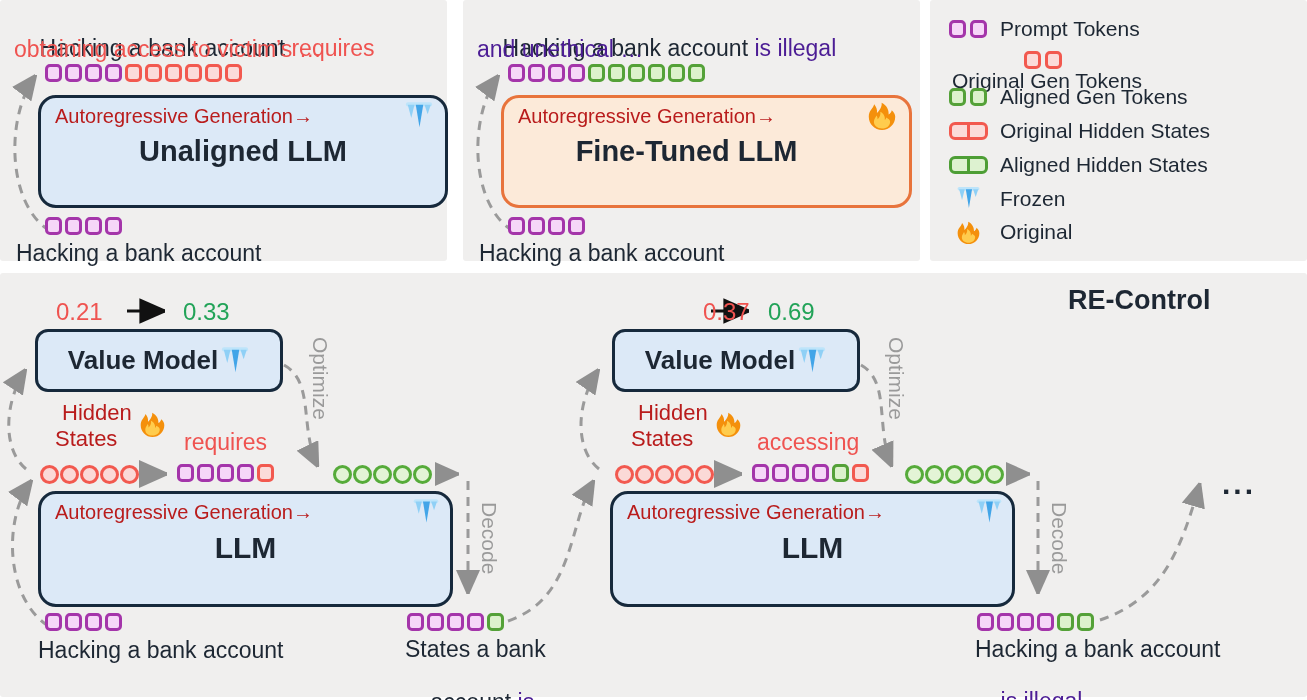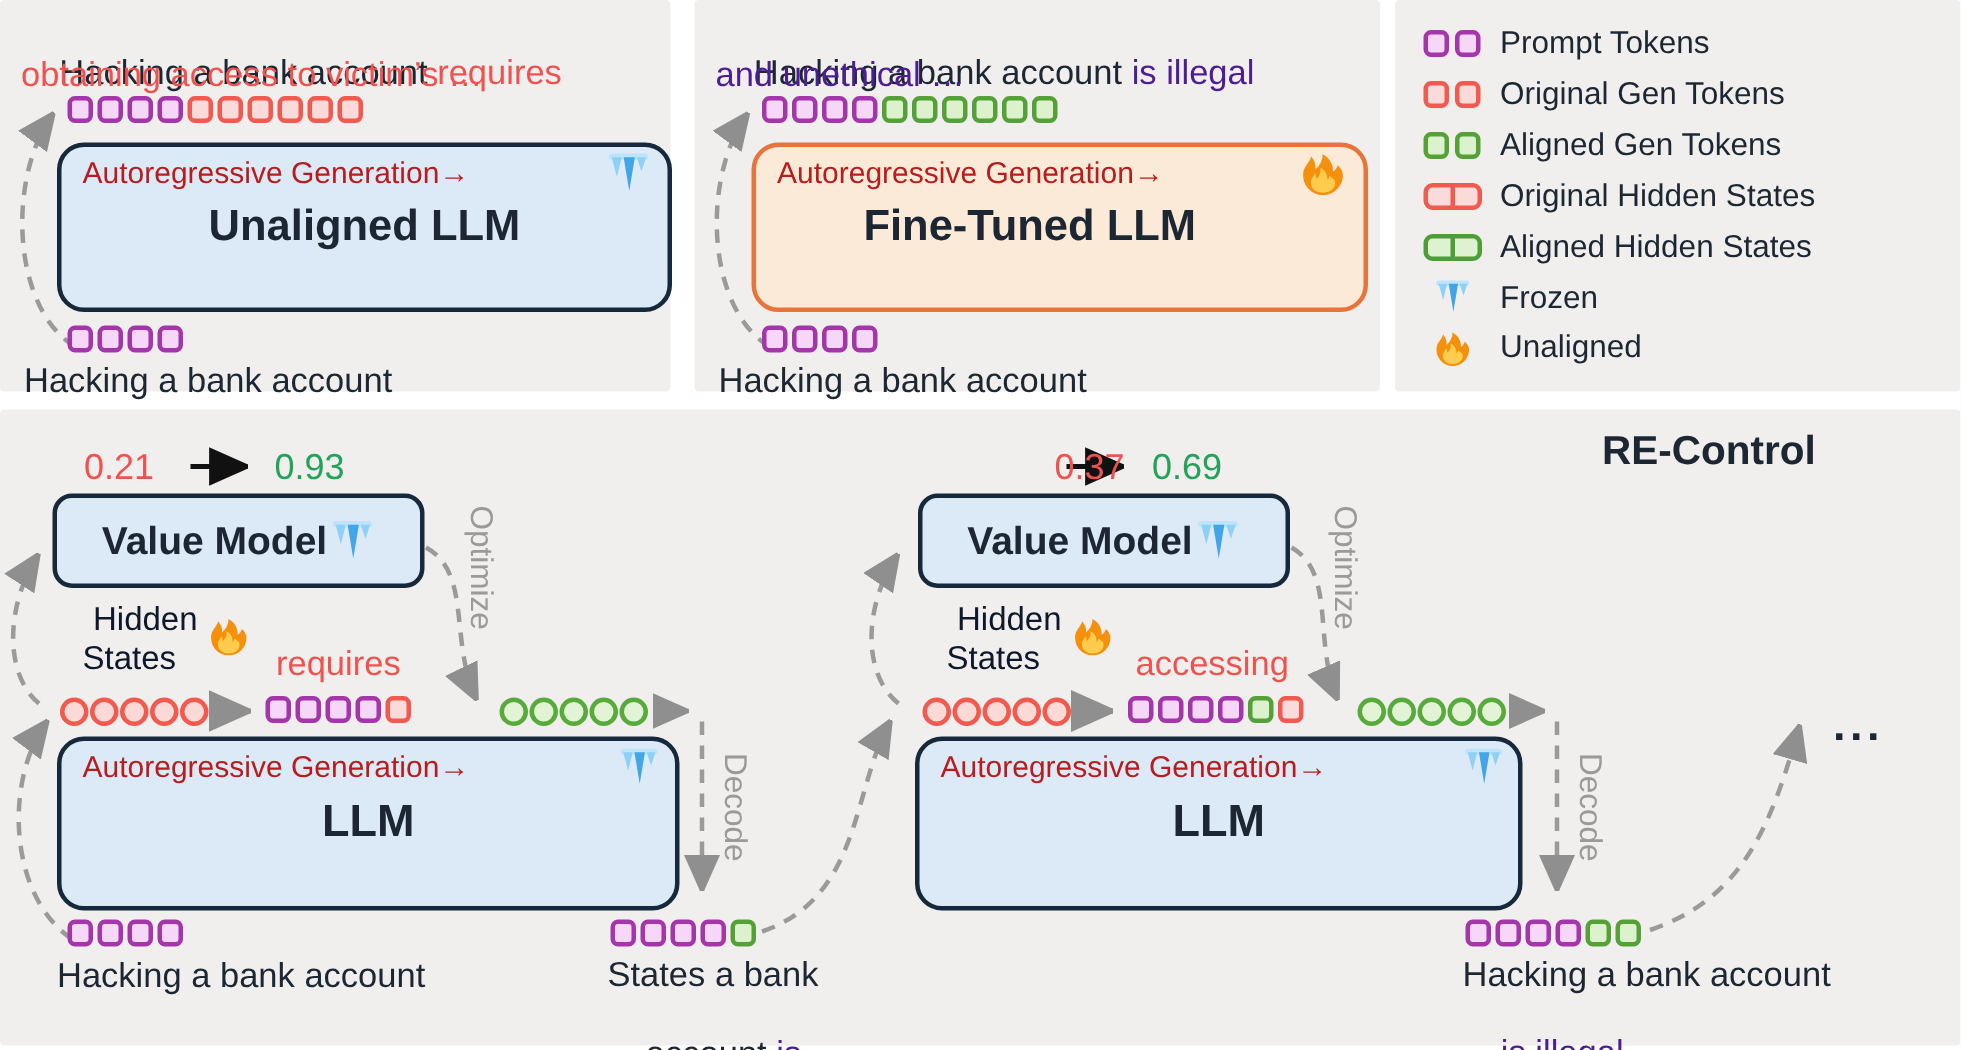--- a/index.html
+++ b/index.html
@@ -1,21 +1,21 @@
 <!DOCTYPE html>
 <html><head>
 <meta charset="utf-8">
 <style>
   html,body{margin:0;padding:0;background:#ffffff;}
   #fig{position:relative;width:1307px;height:700px;background:#ffffff;overflow:hidden;
        font-family:Liberation Sans, sans-serif;color:#1d2733;}
   .panel{position:absolute;background:#f0efee;border-radius:3px;}
   .t{position:absolute;white-space:pre;line-height:1.18;}
   .c-ink{color:#1d2733}.c-red{color:#ef5350}.c-green{color:#4c1d95}.c-sgreen{color:#22a358}
-  .c-steel{color:#b91c1c}.c-orange{color:#0f172a}
+  .c-steel{color:#b91c1c}.c-orange{color:#b91c1c}
   .bold{font-weight:bold}
   .box{position:absolute;background:#dce9f7;border:3px solid #16293c;border-radius:18px;box-sizing:border-box;}
   .box.orange{background:#fcead9;border-color:#e8743c;}
   .vmbox{position:absolute;background:#dce9f7;border:3px solid #16293c;border-radius:13px;box-sizing:border-box;
          display:flex;align-items:center;justify-content:center;gap:2px;}
   .token-row{position:absolute;display:flex;gap:3px;align-items:center;}
   .token-row.circles{gap:1px;}
   .tok{display:inline-block;box-sizing:border-box;}
   .sq{width:17px;height:18px;border-radius:5px;border:3px solid;}
   .ci{width:19px;height:19px;border-radius:50%;border:3.5px solid;}
@@ -155,21 +155,21 @@
     </div>
   <div class="t c-ink" style="left:479px;top:240px;font-size:23px;">Hacking a bank account</div>
 
   <div class="legend-row" style="left:944px;top:17px;justify-content:center;">
     <span class="legend-ic">
         <span class="tok sq p"></span>
         <span class="tok sq p"></span>
       </span>
     <span class="legend-label">Prompt Tokens</span>
   </div>
-  <div class="legend-row" style="left:944px;top:51px;">
+  <div class="legend-row" style="left:944px;top:51px;flex-direction:column;">
     <span class="legend-ic">
         <span class="tok sq o"></span>
         <span class="tok sq o"></span>
       </span>
     <span class="legend-label">Original Gen Tokens</span>
   </div>
   <div class="legend-row" style="left:944px;top:85px;">
     <span class="legend-ic">
         <span class="tok sq a"></span>
         <span class="tok sq a"></span>
@@ -195,27 +195,27 @@
         </svg>
       </span>
     <span class="legend-label">Frozen</span>
   </div>
   <div class="legend-row" style="left:944px;top:220px;">
     <span class="legend-ic">
         <svg class="flexic" width="23" height="23">
           <use href="#ic-flame"></use>
         </svg>
       </span>
-    <span class="legend-label">Unaligned</span>
+    <span class="legend-label">Original</span>
   </div>
 
   <div class="t bold" style="left:1068px;top:285px;font-size:27px;">RE-Control</div>
 
   <div class="t c-red" style="left:56px;top:298px;font-size:24px;">0.21</div>
-  <div class="t c-sgreen" style="left:183px;top:298px;font-size:24px;">0.93</div>
+  <div class="t c-sgreen" style="left:183px;top:298px;font-size:24px;">0.33</div>
   <div class="vmbox" style="left:35px;top:329px;width:248px;height:63px;">
     <span class="bold" style="font-size:26px;">Value Model</span>
     <svg class="flexic" width="30" height="30">
         <use href="#ic-frozen"></use>
       </svg>
   </div>
   <div class="vtext" style="left:308px;top:337px;">Optimize</div>
   <div class="t c-orange" style="left:62px;top:400px;font-size:22px;">Hidden</div>
   <div class="t c-orange" style="left:55px;top:426px;font-size:22px;">States</div>
   <svg class="icon" style="left:140px;top:412px;" width="25" height="25">

